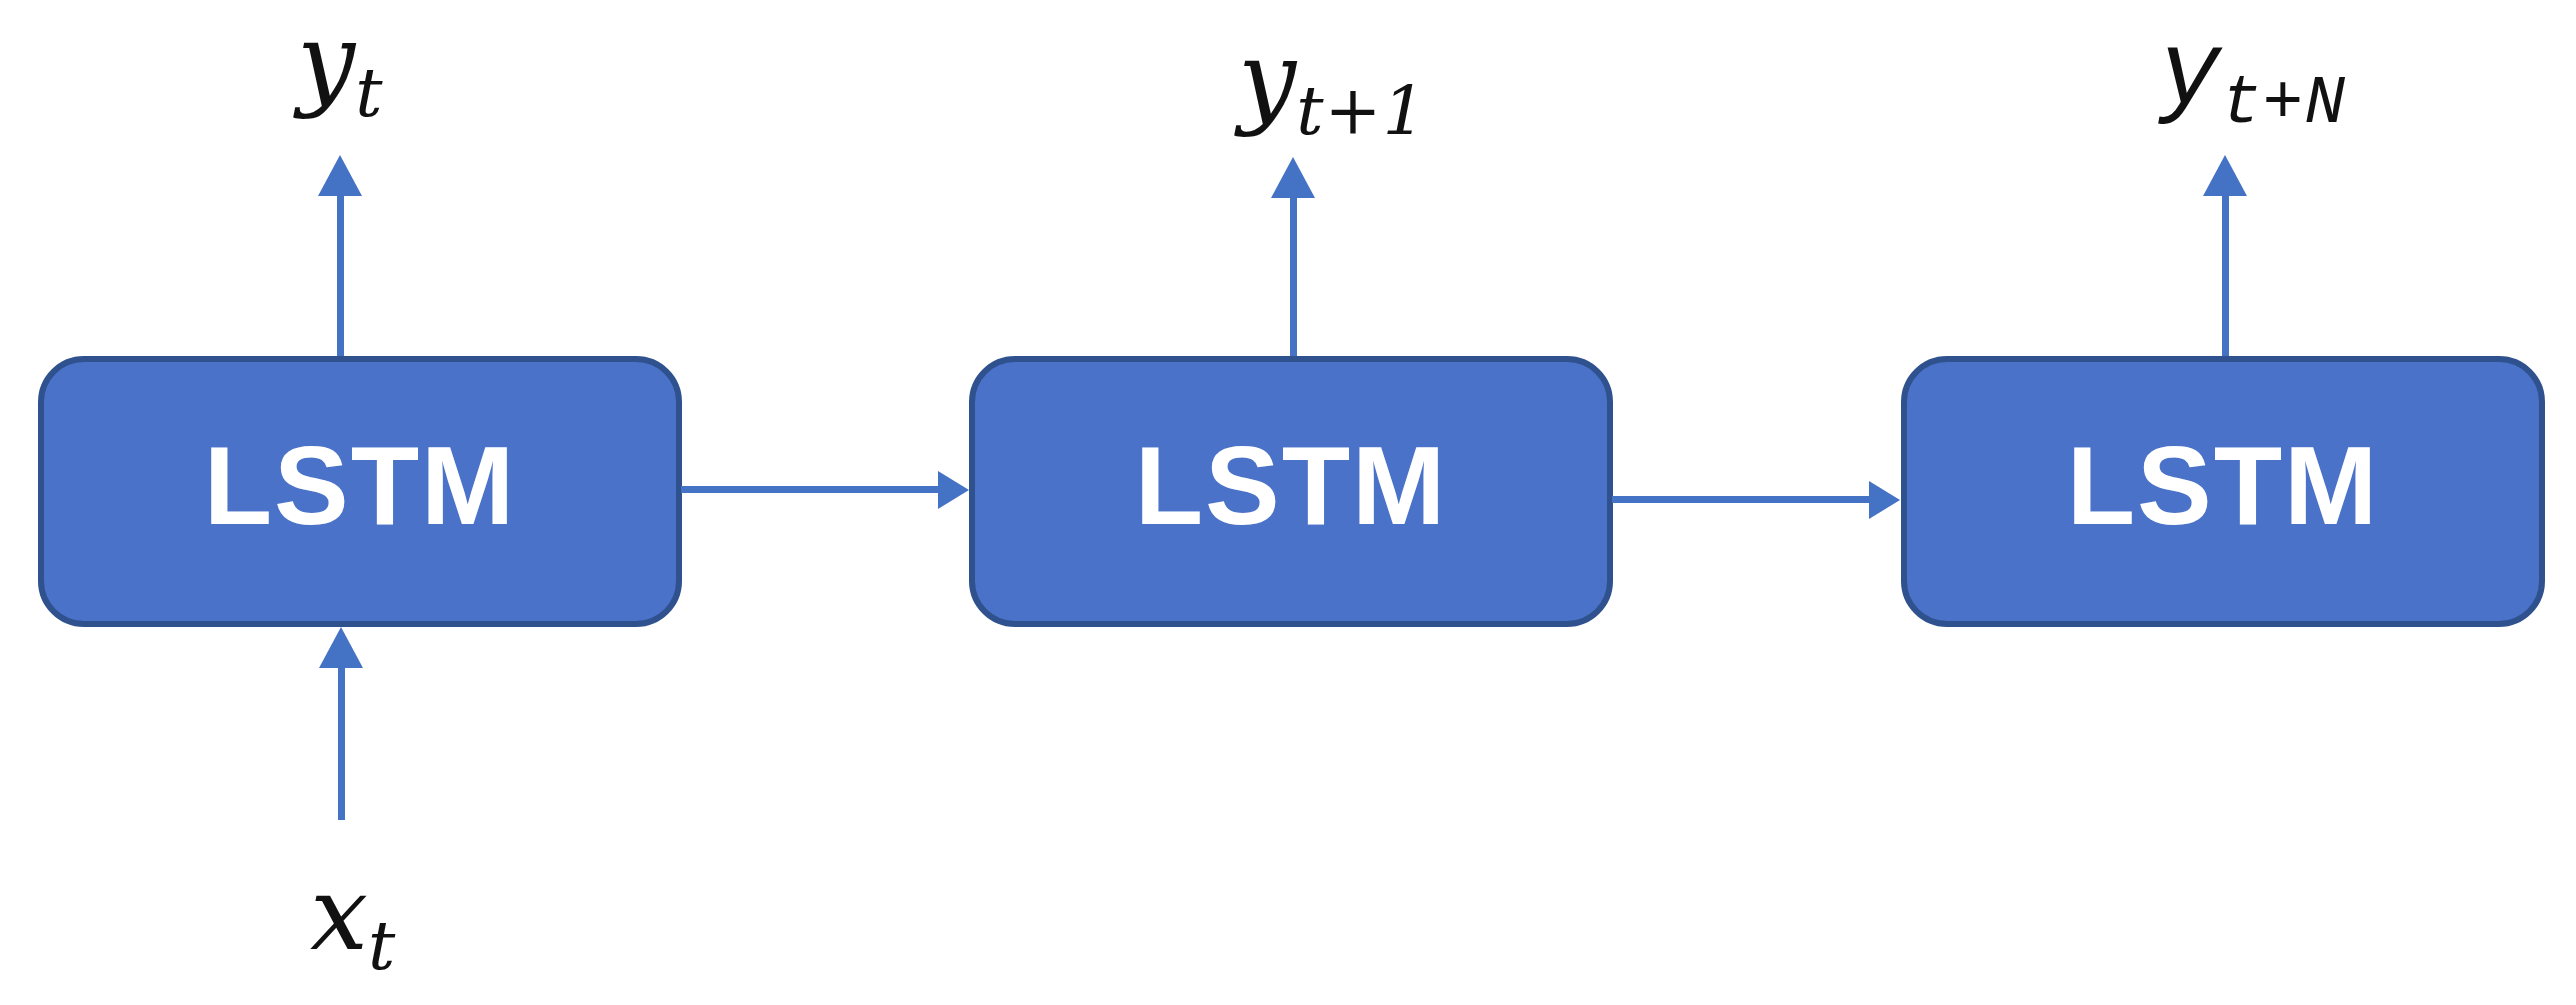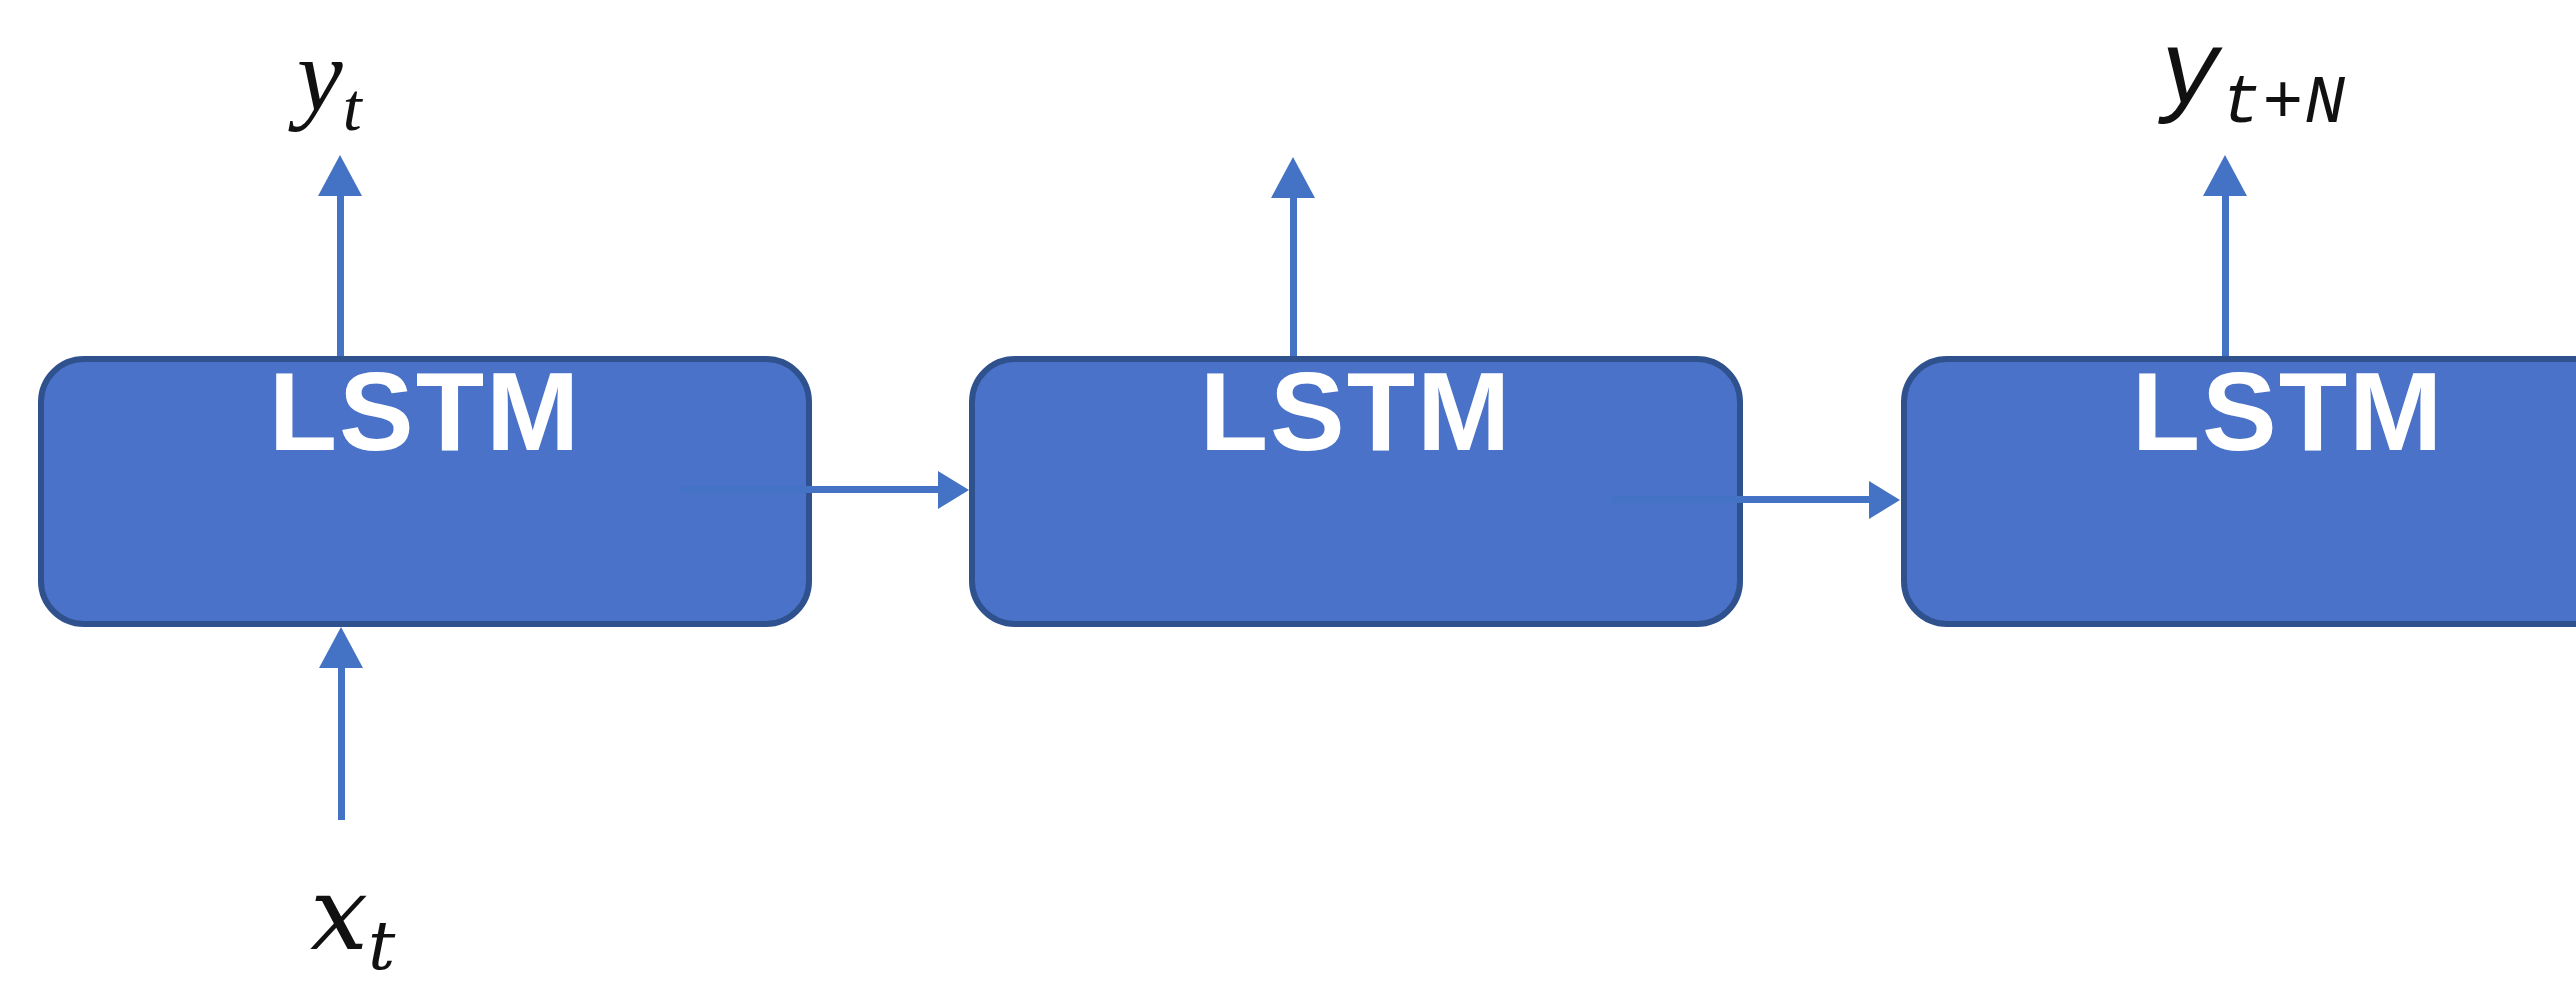--- a/index.html
+++ b/index.html
@@ -13,26 +13,26 @@
   html,body{margin:0;padding:0;background:var(--background);}
   .canvas{
     position:relative;
     width:2576px;height:1005px;
     background:var(--background);
     overflow:hidden;
     font-family:"Liberation Sans",sans-serif;
   }
   .block{
     position:absolute;
-    top:356px;width:774px;height:271px;
+    top:356px;width:644px;height:271px;
     box-sizing:border-box;
     background:var(--block-fill);
     border:6.7px solid var(--block-border);
     border-radius:46px;
-    display:flex;justify-content:center;
+    display:flex;align-items:center;justify-content:center;
   }
   .block-label{
     color:var(--text-on-block);
     font-weight:bold;
     font-size:112px;
     letter-spacing:1.9px;
     line-height:1;
     transform:translateY(-5.7px);
   }
   .b1{left:38px;} .b2{left:969px;} .b3{left:1901px;}
@@ -67,21 +67,21 @@
     font-size:0.66em;
     vertical-align:-0.30em;
     letter-spacing:1px;
   }
 </style>
 </head>
 <body>
 
 <div class="canvas">
 
-  <div class="math-label" style="left:297px;top:24px;font-family:Liberation Serif, serif;">
+  <div class="math-label" style="left:297px;top:9px;">
     <span>y</span><span class="math-sub">t</span>
   </div>
 
   <div>
     <div class="vhead-up" style="left:318px;top:155px;"></div>
     <div class="vstem" style="left:337px;top:192px;height:164px;"></div>
   </div>
 
   <div class="block b1">
     <span class="block-label">LSTM</span>
@@ -94,20 +94,23 @@
 
   <div class="math-label" style="left:282px;top:862px;margin-left:28px;">
     <span>x</span><span class="math-sub">t</span>
   </div>
 
   <div>
     <div class="hstem" style="left:681px;top:486px;width:259px;"></div>
     <div class="hhead-right" style="left:938px;top:471px;"></div>
   </div>
 
+  <div class="math-label" style="left:1238px;top:27px;">
+    <span>y</span><span class="math-sub">t+1</span>
+  </div>
 
   <div>
     <div class="vhead-up" style="left:1271px;top:157px;"></div>
     <div class="vstem" style="left:1290px;top:194px;height:162px;"></div>
   </div>
 
   <div class="block b2">
     <span class="block-label">LSTM</span>
   </div>
 

